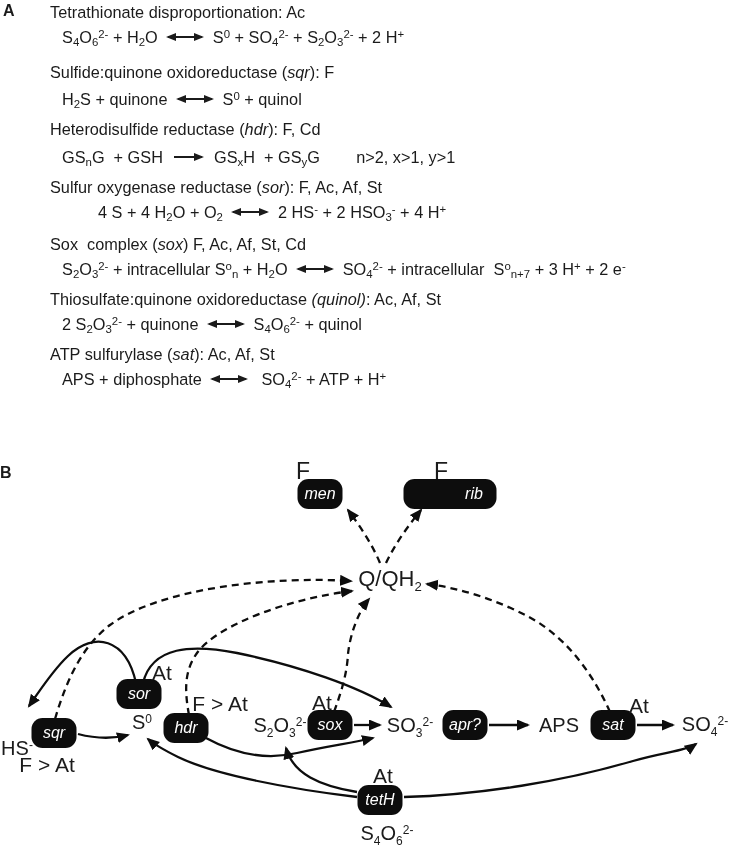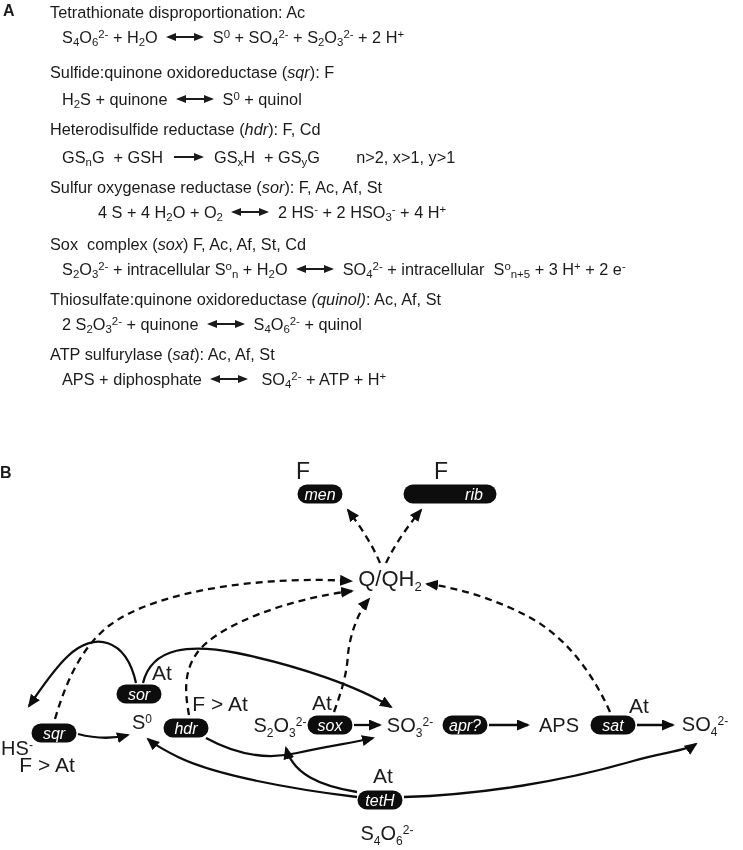--- a/index.html
+++ b/index.html
@@ -8,21 +8,21 @@
   .rline{position:absolute;white-space:nowrap;font-size:16.3px;}
   .rline sub{font-size:70%;vertical-align:-0.25em;}
   .rline sup{font-size:70%;vertical-align:0.45em;}
   .arr{display:inline-block;position:relative;height:2px;background:#1b1b1b;vertical-align:0.30em;}
   .arr.d{width:34px;margin:0 6px;}
   .arr.s{width:28px;margin:0 7px;}
   .arr:after{content:"";position:absolute;right:-2px;top:50%;margin-top:-4.5px;border-left:10px solid #1b1b1b;border-top:4.5px solid transparent;border-bottom:4.5px solid transparent;}
   .arr.d:before{content:"";position:absolute;left:-2px;top:50%;margin-top:-4.5px;border-right:10px solid #1b1b1b;border-top:4.5px solid transparent;border-bottom:4.5px solid transparent;}
   #panelB{position:absolute;left:0;top:440px;width:743px;height:410px;}
   #bsvg{position:absolute;left:0;top:0;}
-  .pill{position:absolute;width:45px;height:19px;background:#0d0d0d;border-radius:11px;color:#fff;font-style:italic;font-size:16px;display:flex;align-items:center;justify-content:center;transform:translate(-50%,-50%);}
+  .pill{position:absolute;width:45px;height:30px;background:#0d0d0d;border-radius:11px;color:#fff;font-style:italic;font-size:16px;display:flex;align-items:center;justify-content:center;transform:translate(-50%,-50%);}
   .blb{position:absolute;transform:translate(-50%,-50%);white-space:nowrap;font-size:20px;}
   .blb sub{font-size:60%;vertical-align:-0.45em;}
   .blb sup{font-size:60%;vertical-align:0.5em;}
   .ann{font-size:21px;}
   #qqh2{font-size:22px;}
   .fl{font-size:23px;}
 </style>
 </head>
 <body>
 
@@ -31,21 +31,21 @@
   <div id="panelA">
       <div class="rline" style="left: 50px; top: 3px;">Tetrathionate disproportionation: Ac</div>
       <div class="rline" style="left: 62px; top: 28px;">S<sub>4</sub>O<sub>6</sub><sup>2-</sup> + H<sub>2</sub>O <span class="arr d"></span> S<sup>0</sup> + SO<sub>4</sub><sup>2-</sup> + S<sub>2</sub>O<sub>3</sub><sup>2-</sup> + 2 H<sup>+</sup></div>
       <div class="rline" style="left: 50px; top: 63px;">Sulfide:quinone oxidoreductase (<i>sqr</i>): F</div>
       <div class="rline" style="left: 62px; top: 90px;">H<sub>2</sub>S + quinone <span class="arr d"></span> S<sup>0</sup> + quinol</div>
       <div class="rline" style="left: 50px; top: 120px;">Heterodisulfide reductase (<i>hdr</i>): F, Cd</div>
       <div class="rline" style="left: 62px; top: 148px;">GS<sub>n</sub>G &nbsp;+ GSH <span class="arr s"></span> GS<sub>x</sub>H &nbsp;+ GS<sub>y</sub>G &nbsp;&nbsp;&nbsp;&nbsp;&nbsp;&nbsp;&nbsp;n&gt;2, x&gt;1, y&gt;1</div>
       <div class="rline" style="left: 50px; top: 178px;">Sulfur oxygenase reductase (<i>sor</i>): F, Ac, Af, St</div>
       <div class="rline" style="left: 62px; top: 203px; margin-left: 36px;">4 S + 4 H<sub>2</sub>O + O<sub>2</sub> <span class="arr d"></span> 2 HS<sup>-</sup> + 2 HSO<sub>3</sub><sup>-</sup> + 4 H<sup>+</sup></div>
       <div class="rline" style="left: 50px; top: 235px;">Sox &nbsp;complex (<i>sox</i>) F, Ac, Af, St, Cd</div>
-      <div class="rline" style="left: 62px; top: 260px;">S<sub>2</sub>O<sub>3</sub><sup>2-</sup> + intracellular S<sup>o</sup><sub>n</sub> + H<sub>2</sub>O <span class="arr d"></span> SO<sub>4</sub><sup>2-</sup> + intracellular &nbsp;S<sup>o</sup><sub>n+5</sub> + 3 H<sup>+</sup> + 2 e<sup>-</sup></div>
+      <div class="rline" style="left: 62px; top: 260px;">S<sub>2</sub>O<sub>3</sub><sup>2-</sup> + intracellular S<sup>o</sup><sub>n</sub> + H<sub>2</sub>O <span class="arr d"></span> SO<sub>4</sub><sup>2-</sup> + intracellular &nbsp;S<sup>o</sup><sub>n+7</sub> + 3 H<sup>+</sup> + 2 e<sup>-</sup></div>
       <div class="rline" style="left: 50px; top: 290px;">Thiosulfate:quinone oxidoreductase <i>(quinol)</i>: Ac, Af, St</div>
       <div class="rline" style="left: 62px; top: 315px;">2 S<sub>2</sub>O<sub>3</sub><sup>2-</sup> + quinone <span class="arr d"></span> S<sub>4</sub>O<sub>6</sub><sup>2-</sup> + quinol</div>
       <div class="rline" style="left: 50px; top: 345px;">ATP sulfurylase (<i>sat</i>): Ac, Af, St</div>
       <div class="rline" style="left: 62px; top: 370px;">APS + diphosphate <span class="arr d"></span> &nbsp;SO<sub>4</sub><sup>2-</sup> + ATP + H<sup>+</sup></div>
     </div>
   <div class="pletter" style="left:0px;top:464px;">B</div>
 
   <div id="panelB">
     <svg id="bsvg" width="743" height="410" viewBox="0 0 743 410">
       <defs>

